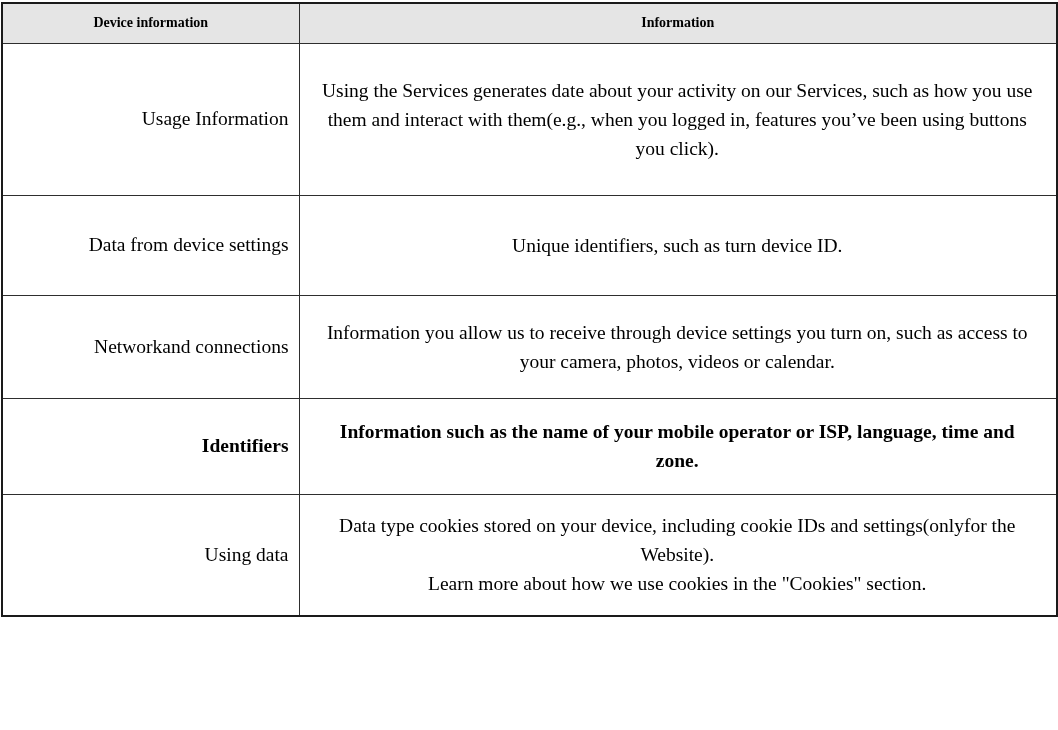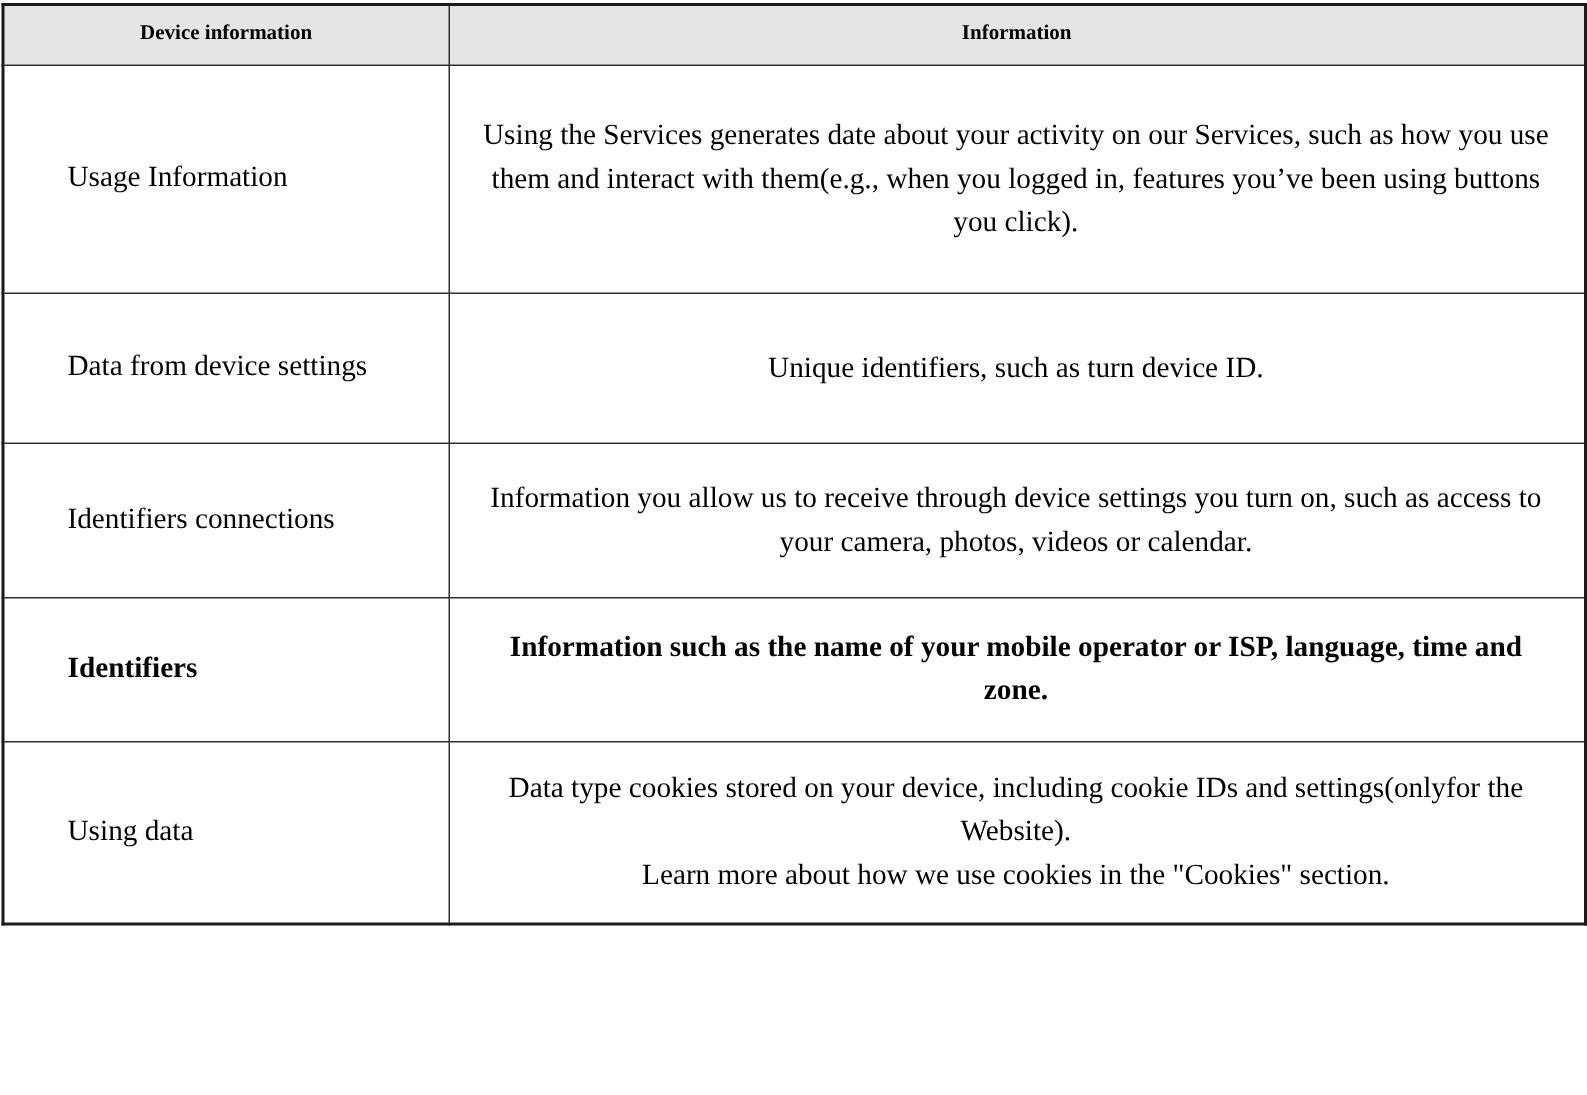--- a/index.html
+++ b/index.html
@@ -38,21 +38,21 @@
     background: #e5e5e5;
     font-size: 14px;
     font-weight: bold;
     text-align: center;
     padding: 0;
   }
 
   td.term-cell {
     font-size: 19.5px;
     padding: 0 10px 0 42px;
-    text-align: left;
+    text-align: right;
   }
   td.desc-cell {
     font-size: 19.5px;
     line-height: 29px;
     padding: 10px 22px 10px 21px;
     text-align: center;
     white-space: pre-line;
   }
 
   tbody tr.row-0 { height: 152px; }
@@ -80,21 +80,21 @@
     <tbody>
       <tr class="row-0">
         <td class="term-cell">Usage Information</td>
         <td class="desc-cell">Using the Services generates date about your activity on our Services, such as how you use them and interact with them(e.g., when you logged in, features you’ve been using buttons you click).</td>
       </tr>
       <tr class="row-2">
         <td class="term-cell">Data from device settings</td>
         <td class="desc-cell">Unique identifiers, such as turn device ID.</td>
       </tr>
       <tr class="row-3">
-        <td class="term-cell">Identifiers connections</td>
+        <td class="term-cell">Networkand connections</td>
         <td class="desc-cell">Information you allow us to receive through device settings you turn on, such as access to your camera, photos, videos or calendar.</td>
       </tr>
       <tr class="row-4">
         <td class="term-cell">Identifiers</td>
         <td class="desc-cell">Information such as the name of your mobile operator or ISP, language, time and zone.</td>
       </tr>
       <tr class="row-5">
         <td class="term-cell">Using data</td>
         <td class="desc-cell">Data type cookies stored on your device, including cookie IDs and settings(onlyfor the Website).
 Learn more about how we use cookies in the "Cookies" section.</td>

